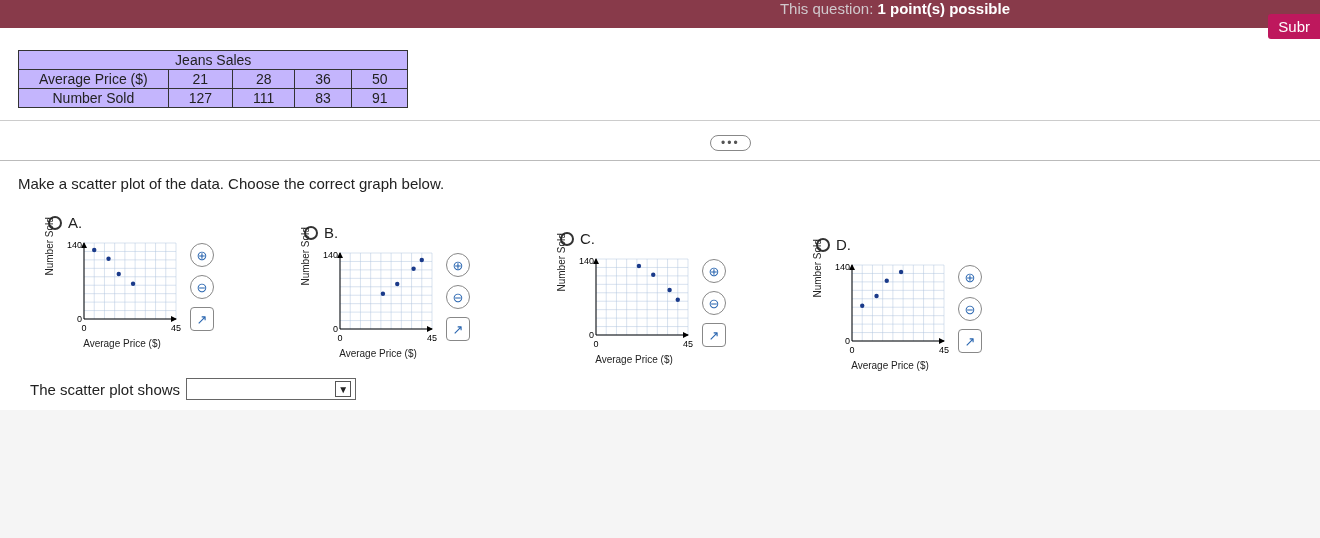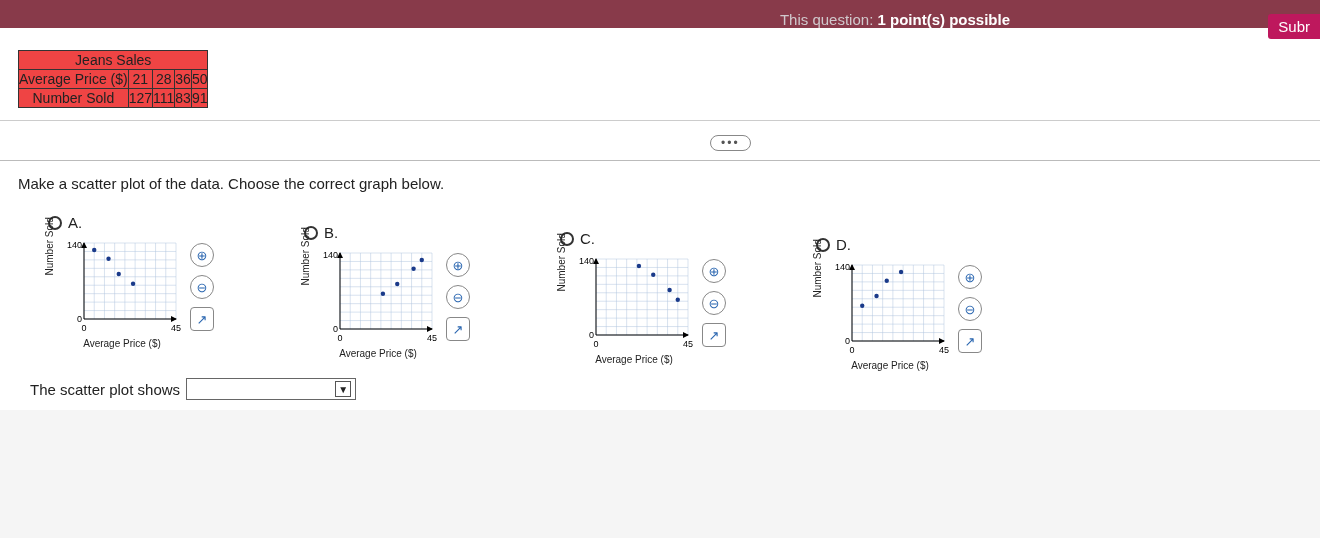--- a/index.html
+++ b/index.html
@@ -9,21 +9,21 @@
     height: 538px;
     background: #f5f5f5;
     overflow: hidden;
     position: relative;
   }
   .header-bar {
     background: #883a4a;
     color: #fff;
     height: 28px;
     display: flex;
-    align-items: flex-end;
+    align-items: flex-start;
     justify-content: flex-end;
     padding: 0 10px;
     font-size: 15px;
   }
   .header-bar .points { color: #d0c8cc; margin-right: 300px; }
   .header-bar .points b { color: #fff; }
   .submit-btn {
     background: #be185d;
     color: #fff;
     padding: 4px 10px;
@@ -40,23 +40,23 @@
     color: #222;
     font-size: 15px;
   }
   .data-table {
     border-collapse: collapse;
     margin-top: 10px;
     font-size: 14px;
   }
   .data-table th, .data-table td {
     border: 1px solid #333;
-    padding: 1px 0;
+    padding: 1px 20px;
     text-align: center;
-    background: #ef4444;
+    background: #c4b5fd;
     font-weight: normal;
   }
   .data-table .hdr { text-align: center; }
   .divider-row {
     border-bottom: 1px solid #bbb;
     height: 40px;
     position: relative;
     background: #fff;
   }
   .ellipsis-bubble {

